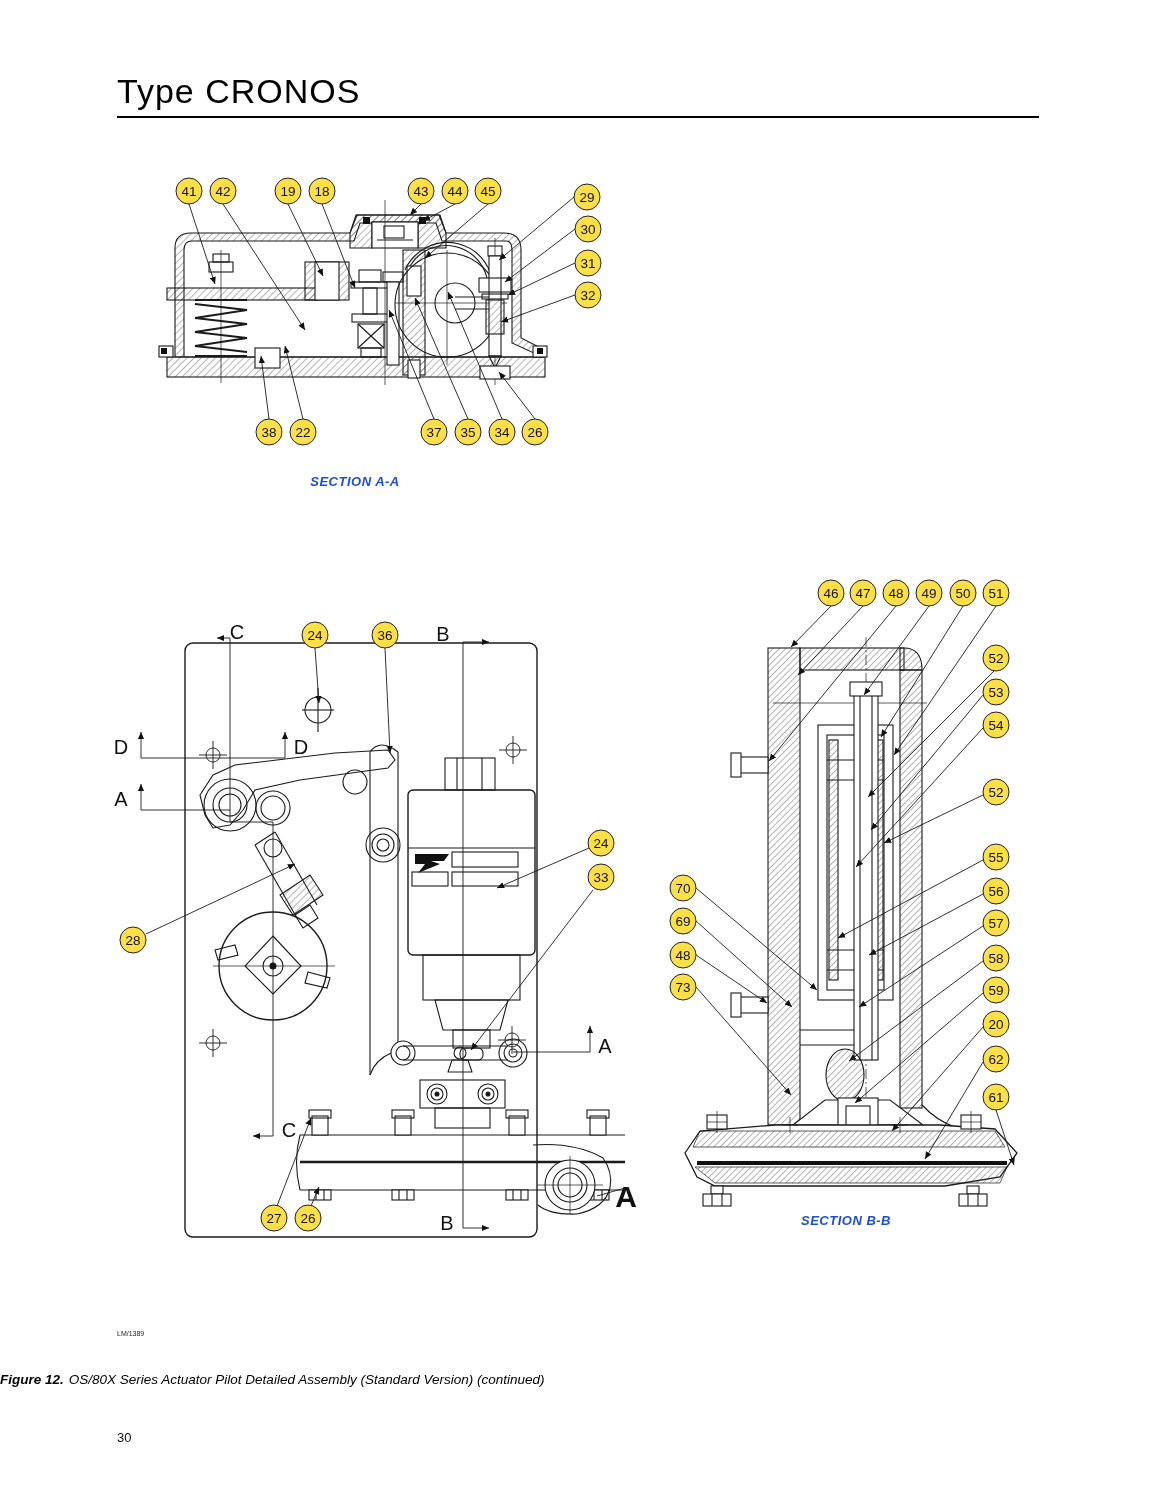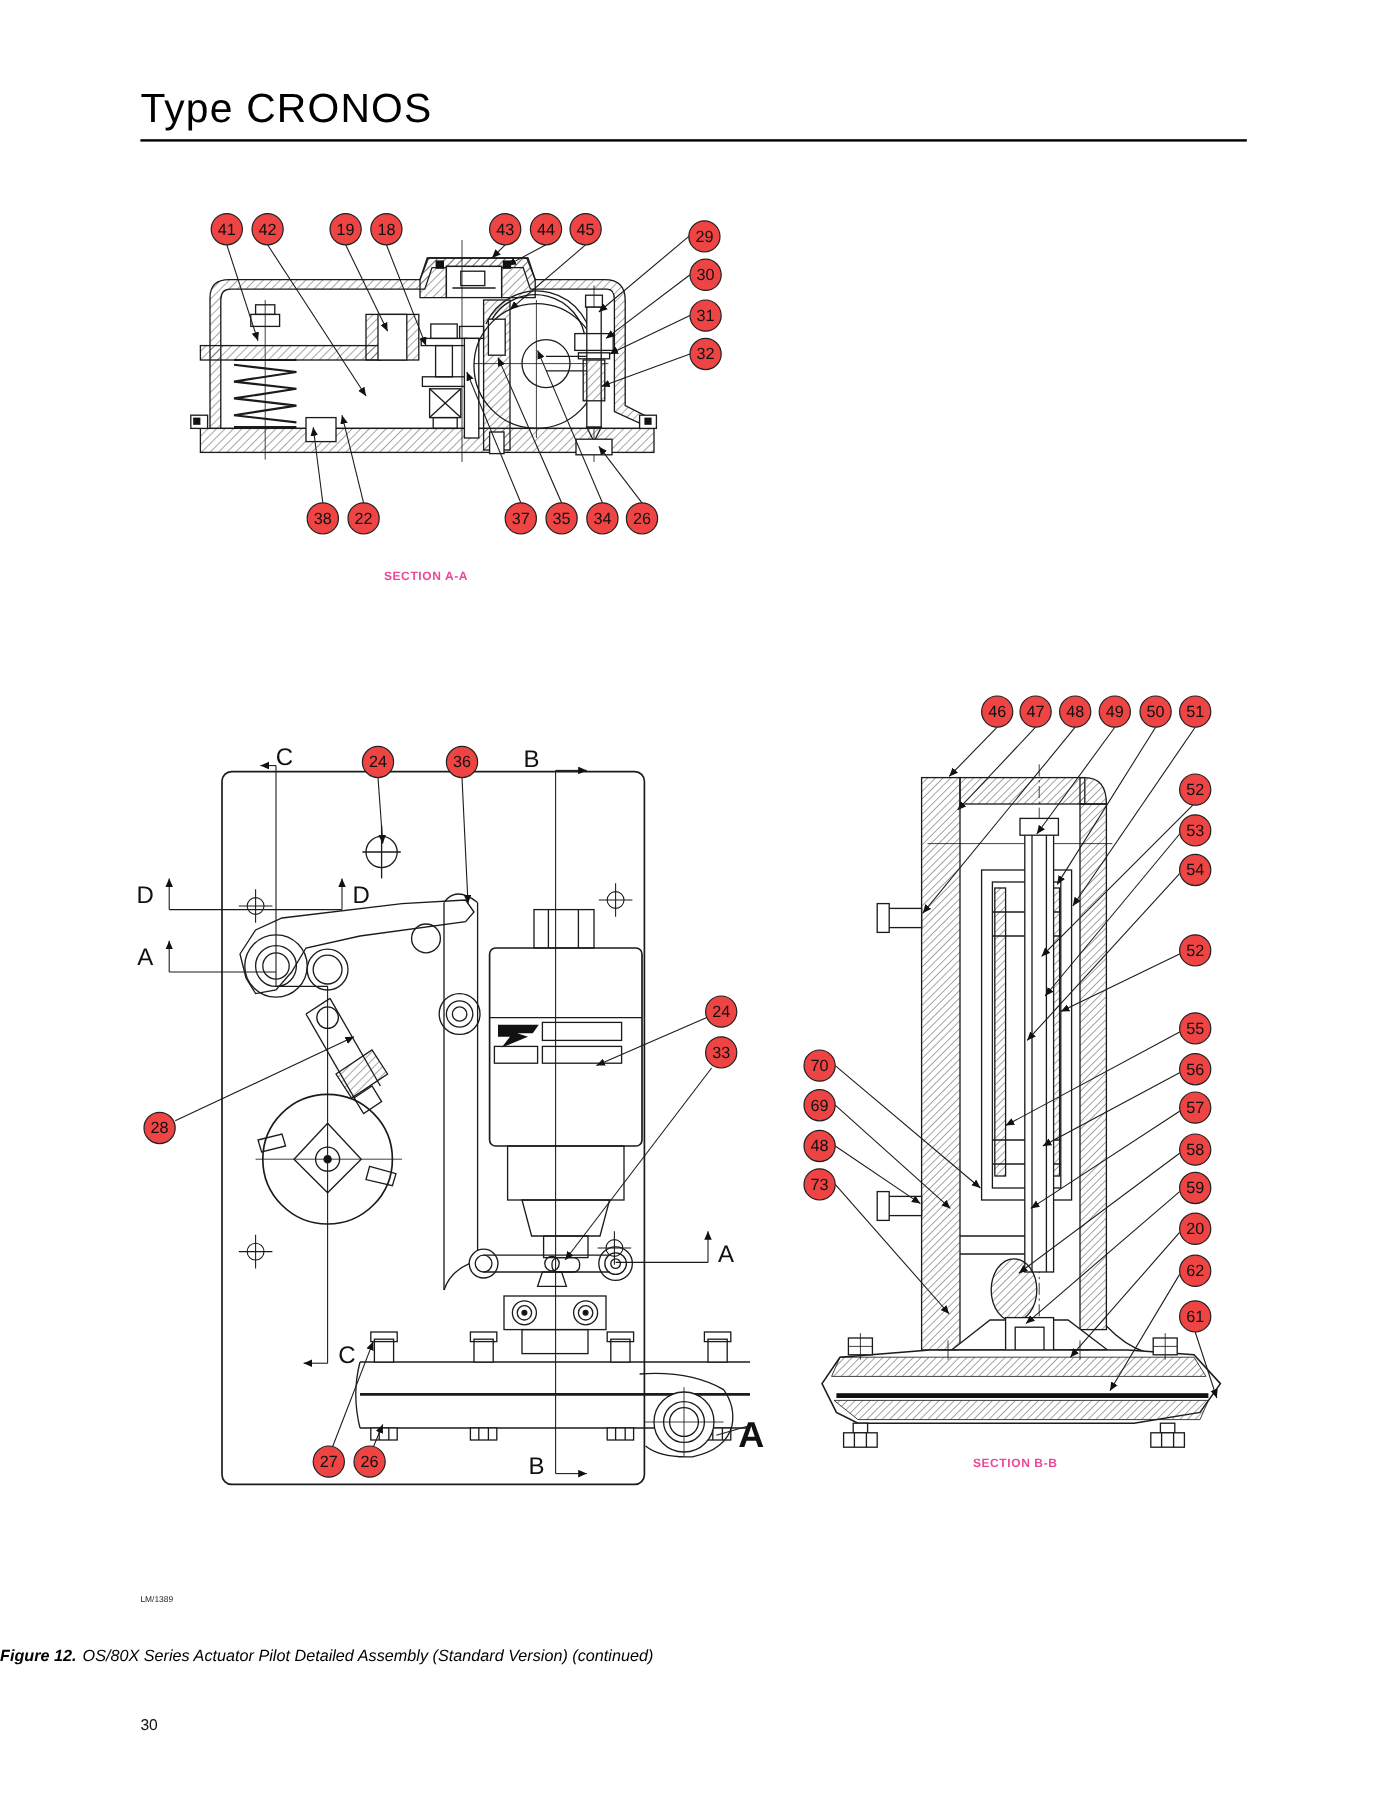--- a/index.html
+++ b/index.html
@@ -6,28 +6,28 @@
   #page{position:relative;width:1159px;height:1500px;background:#ffffff;overflow:hidden;
         font-family:"Liberation Sans",sans-serif;color:#111;}
   
   #title{position:absolute;left:117px;top:72px;font-size:34px;letter-spacing:1px;color:#000;}
   #rule{position:absolute;left:117px;top:116px;width:922px;height:2px;background:#000;}
   
   .diag{position:absolute;}
   .diag svg{position:absolute;left:0;top:0;}
   
   .co{position:absolute;width:27px;height:27px;border:1.4px solid #222;border-radius:50%;
-      background:#ef4444;display:flex;align-items:center;justify-content:center;
+      background:#fde047;display:flex;align-items:center;justify-content:center;
       font-size:13.5px;color:#111;transform:translate(-50%,-50%);box-sizing:border-box;z-index:3;}
   
   .vl{position:absolute;font-size:20px;color:#111;transform:translate(-50%,-50%);z-index:3;}
   .vl.big{font-size:30px;font-weight:bold;}
   
-  .seclabel{position:absolute;transform:translate(-50%,-50%);font-size:10px;font-weight:bold;
-            letter-spacing:.5px;color:#ec4899;white-space:nowrap;z-index:3;}
+  .seclabel{position:absolute;transform:translate(-50%,-50%);font-size:13px;font-weight:bold;
+            letter-spacing:.5px;color:#1d4ed8;white-space:nowrap;z-index:3;font-style:italic;}
   
   #doccode{position:absolute;left:117px;top:1330px;font-size:7px;color:#222;}
   #caption{position:absolute;left:0;top:1372px;width:967px;font-size:13.5px;
            font-style:italic;color:#000;}
   #caption .figlabel{font-weight:bold;margin-right:5px;}
   #pagenum{position:absolute;left:117px;top:1430px;font-size:13px;color:#111;}
 </style>
 </head>
 <body>
 

